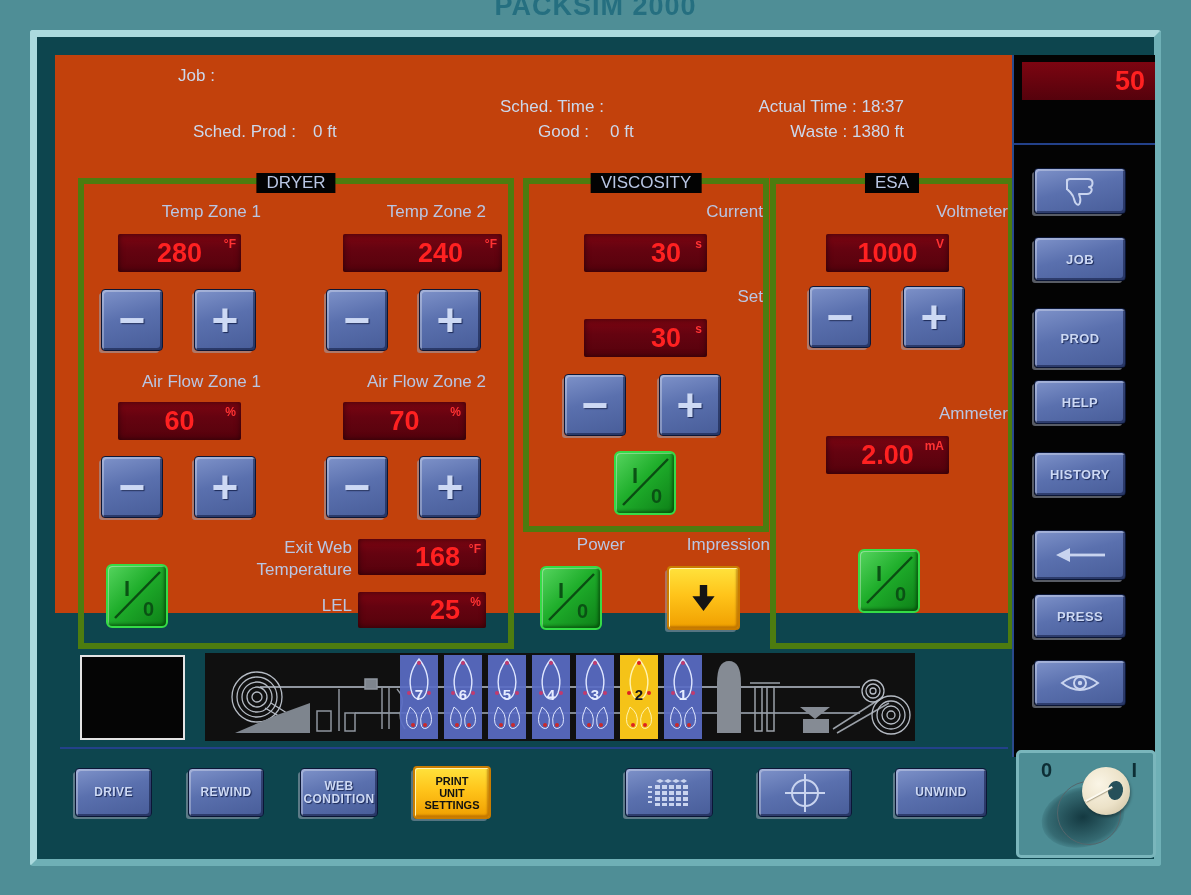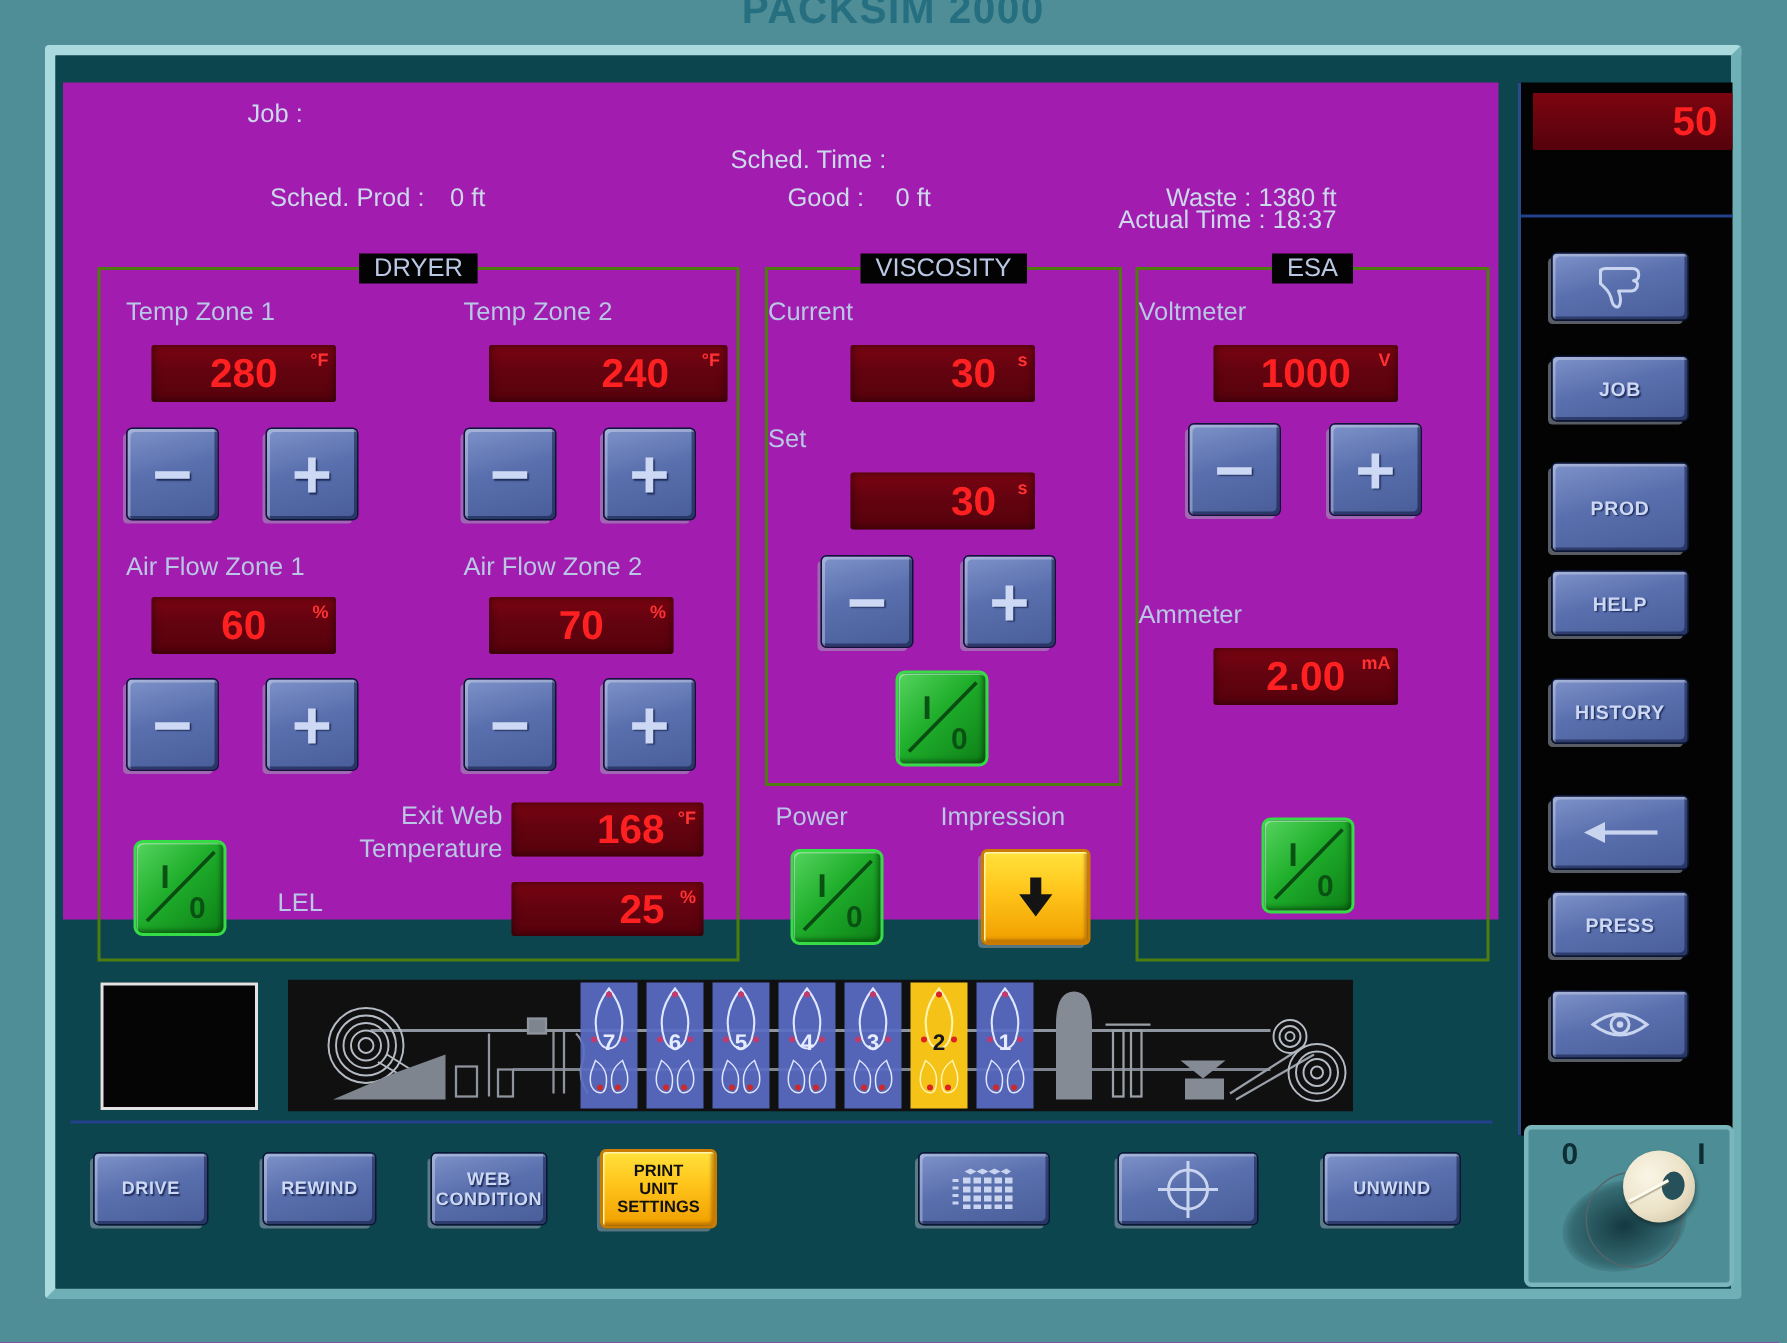--- a/index.html
+++ b/index.html
@@ -11,26 +11,26 @@
   }
   .app-title{
     position:absolute;top:-9px;left:0;width:100%;text-align:center;
     font-size:27px;font-weight:bold;letter-spacing:1px;color:#256f80;margin:0;
   }
   .frame{
     position:absolute;left:30px;top:30px;width:1117px;height:822px;
     background:#0d454e;border:7px solid;border-radius:3px;
     border-color:#abdade #6fb0b6 #6fb0b6 #abdade;
   }
-  .main{position:absolute;left:42px;top:55px;width:957px;height:558px;background:#a21caf;}
+  .main{position:absolute;left:55px;top:55px;width:957px;height:558px;background:#c2410c;}
   .sidebar{position:absolute;left:1012px;top:55px;width:141px;height:702px;background:#030303;border-left:2px solid #2a4a8c;}
   .hline{position:absolute;height:2px;background:#23418a;}
   
   .txt{position:absolute;color:#ccd8ec;font-size:17px;white-space:nowrap;}
-  .lbl{position:absolute;color:#b9c6e4;font-size:17px;text-align:left;white-space:nowrap;}
+  .lbl{position:absolute;color:#b9c6e4;font-size:17px;text-align:right;white-space:nowrap;}
   
   .disp{
     position:absolute;background:linear-gradient(180deg,#7c0511 0%,#650310 40%,#55020c 100%);
     border-radius:2px;display:flex;align-items:center;justify-content:center;
     color:#ff2121;font-weight:bold;font-size:27px;
     box-shadow:inset 0 0 6px rgba(0,0,0,.55);
   }
   .disp .unit{position:absolute;right:5px;top:3px;font-size:12px;font-weight:bold;color:#ff3333;}
   .disp.right{justify-content:flex-end;padding-right:26px;box-sizing:border-box;}
   
@@ -51,21 +51,21 @@
     box-shadow:inset 1px 1px 0 rgba(255,255,255,.35), inset -2px -2px 3px rgba(0,40,0,.5);
   }
   
   .ybtn{
     position:absolute;border:2px solid #c97c00;border-radius:4px;cursor:pointer;padding:16px;
     background:linear-gradient(180deg,#ffe23c 0%,#ffc41a 45%,#f09f00 100%);
     box-shadow:inset 1px 1px 0 #fff4ae, inset -2px -2px 2px rgba(150,80,0,.5), -3px 3px 0 -1px rgba(158,166,182,.5);
     display:flex;align-items:center;justify-content:center;
     color:#111;font-weight:bold;font-size:11px;line-height:12px;text-align:center;
   }
-  .fieldset{position:absolute;border:2px solid #4d7c0f;}
+  .fieldset{position:absolute;border:6px solid #4d7c0f;}
   .fieldset .legend{
     position:absolute;top:-11px;left:50%;transform:translateX(-50%);
     background:#030303;padding:0 10px;color:#b9c6e4;font-size:17px;white-space:nowrap;
   }
   .whitebox{position:absolute;background:#050505;border:2px solid #e3e3e3;}
   
   .side-disp{
     position:absolute;left:8px;top:7px;width:133px;height:38px;
     background:linear-gradient(180deg,#7c0511,#55020c);
     color:#ff2121;font-weight:bold;font-size:27px;
@@ -93,21 +93,21 @@
 </head>
 <body>
 
 <h1 class="app-title">PACKSIM 2000</h1>
 <div class="frame"></div>
 
 <div class="main">
 
   <span class="txt" style="left:123px;top:11px;">Job :</span>
   <span class="txt" style="left:445px;top:42px;">Sched. Time :</span>
-  <span class="txt" style="right:108px;top:42px;margin-top:40px;">Actual Time : 18:37</span>
+  <span class="txt" style="right:108px;top:42px;">Actual Time : 18:37</span>
   <span class="txt" style="left:138px;top:67px;">Sched. Prod :</span>
   <span class="txt" style="left:258px;top:67px;">0 ft</span>
   <span class="txt" style="left:483px;top:67px;">Good :</span>
   <span class="txt" style="left:555px;top:67px;">0 ft</span>
   <span class="txt" style="right:108px;top:67px;">Waste : 1380 ft</span>
 
   <div class="fieldset" style="left:23px;top:123px;width:424px;height:459px;">
     <span class="legend">DRYER</span>
     <span class="lbl" style="left:17px;top:18px;width:160px;">Temp Zone 1</span>
     <span class="lbl" style="left:242px;top:18px;width:160px;">Temp Zone 2</span>

